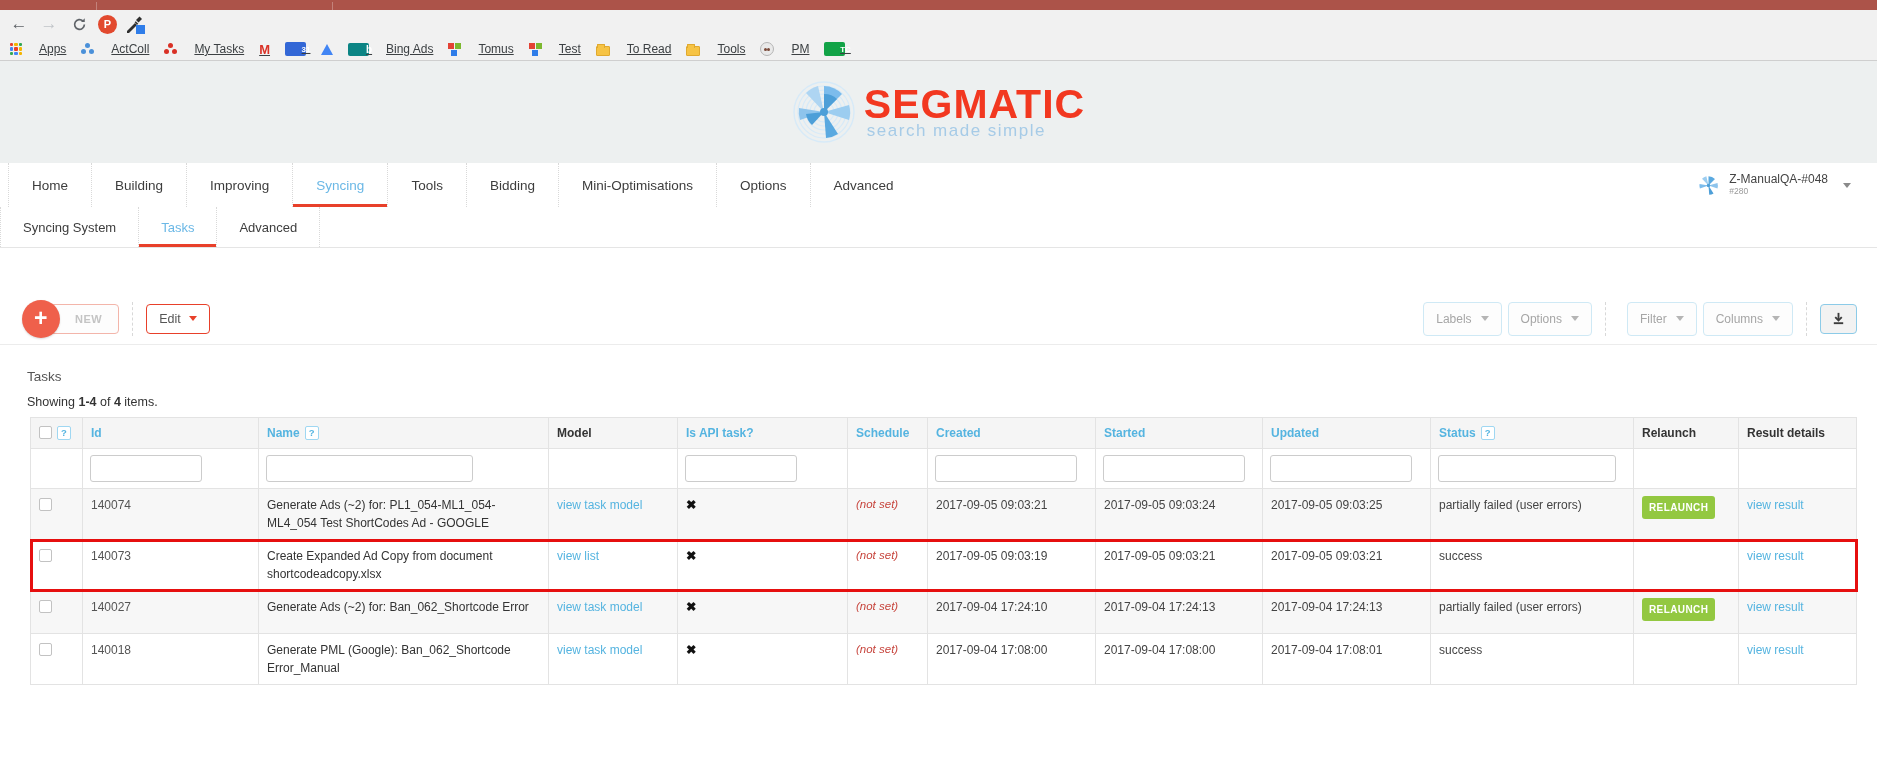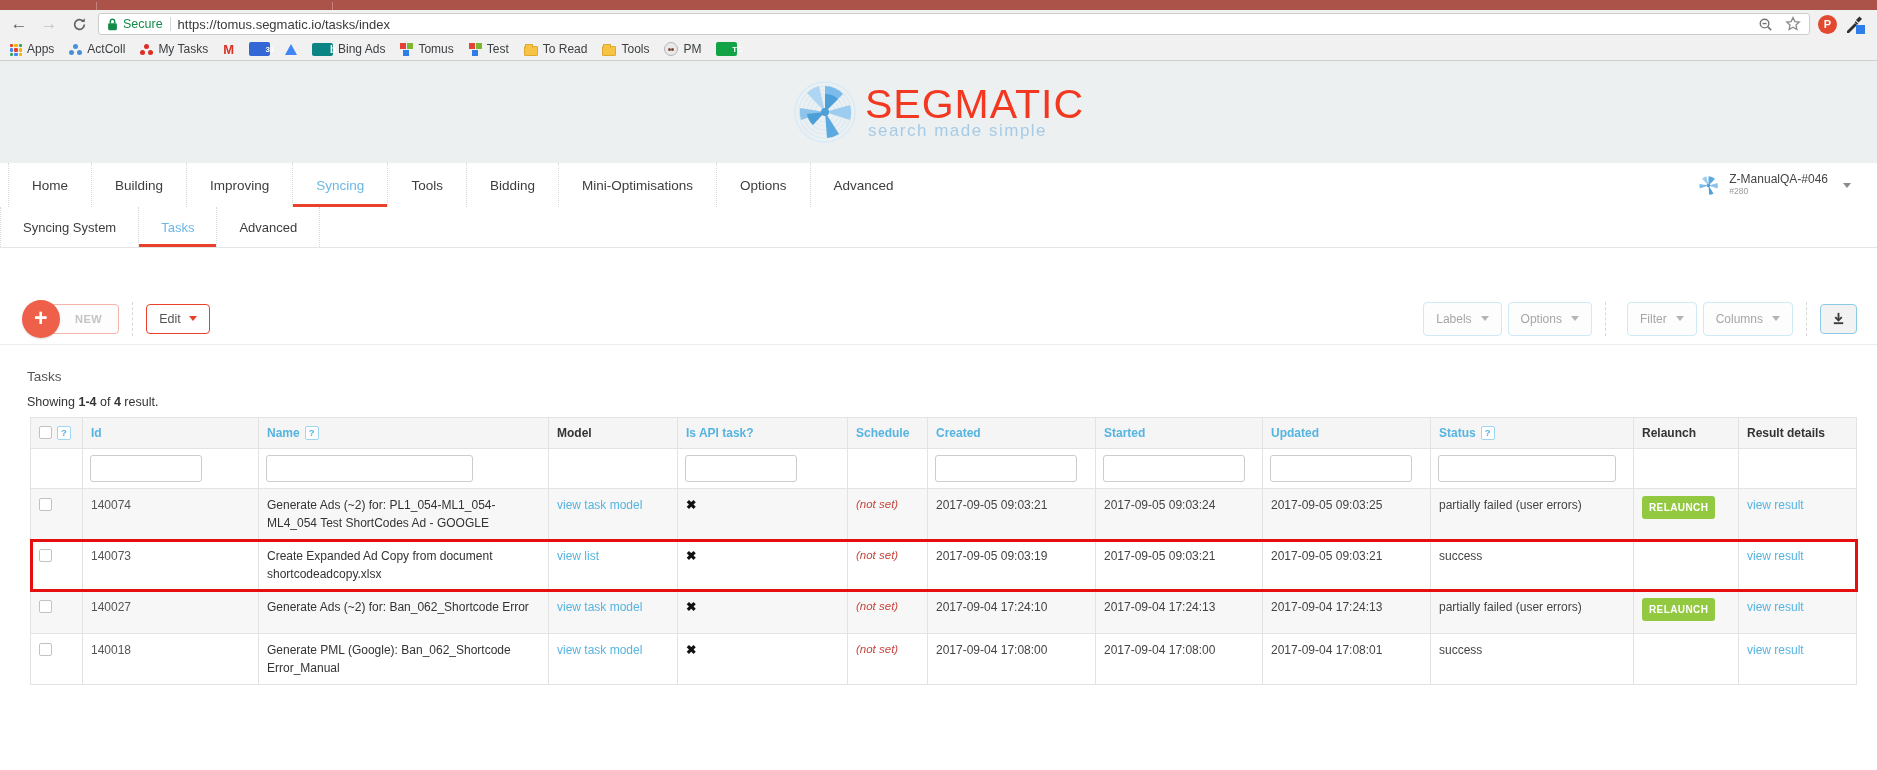--- a/index.html
+++ b/index.html
@@ -19,21 +19,21 @@
   .url-div { width:1px; height:14px; background:#d5d5d5; }
   .url-text { font-size:13px; color:#3a3a3a; flex:1; }
   .urlbar-icons { display:flex; align-items:center; gap:12px; }
   .ext-p { width:19px; height:19px; border-radius:50%; background:#e2492e; color:#fff; font-weight:bold;
            font-size:11px; display:flex; align-items:center; justify-content:center; }
   .ext-dropper { position:relative; width:20px; height:20px; }
   .ext-dropper .sq { position:absolute; right:0; bottom:0; width:9px; height:9px; background:#2f7de9; }
 
   .bookmarks-bar { height:23px; background:#f1f1f1; border-bottom:1px solid #cfcfcf;
                    display:flex; align-items:center; padding:0 10px; gap:15px; font-size:12px; color:#3c4043; }
-  .bm { display:flex; align-items:flex-end; gap:5px; cursor:pointer; white-space:nowrap; }
+  .bm { display:flex; align-items:center; gap:17px; cursor:pointer; white-space:nowrap;text-decoration:underline; }
   .grid9 { width:12px; height:12px; display:grid; grid-template-columns:repeat(3,1fr); gap:1px; }
   .grid9 i { background:#e8402a; border-radius:1px; }
   .grid9 i:nth-child(2){background:#f4b400}.grid9 i:nth-child(3){background:#34a853}
   .grid9 i:nth-child(4){background:#4285f4}.grid9 i:nth-child(5){background:#e8402a}
   .grid9 i:nth-child(6){background:#f4b400}.grid9 i:nth-child(7){background:#34a853}
   .grid9 i:nth-child(8){background:#4285f4}.grid9 i:nth-child(9){background:#f4b400}
   .ic-dotset { position:relative; width:13px; height:12px; }
   .ic-dotset i { position:absolute; width:5px; height:5px; border-radius:50%; }
   .ic-actcoll i { background:#4a90d9; }
   .ic-mytasks i { background:#d93025; }
@@ -56,21 +56,21 @@
             border-radius:1px; margin-top:3px; }
   .folder::before { content:""; position:absolute; top:-3px; left:0; width:6px; height:3px;
                     background:#f6c344; border:1px solid #e0a92f; border-bottom:none; border-radius:1px 1px 0 0; }
   .pm-ic { width:14px; height:14px; border-radius:50%; background:#e9e9e9; border:1px solid #b5b5b5; position:relative; }
   .pm-ic::before, .pm-ic::after { content:""; position:absolute; top:5px; width:3px; height:3px; border-radius:50%; background:#7a4a3a; }
   .pm-ic::before{left:3px}.pm-ic::after{right:3px}
 
   
   .site-header { height:102px; background:#edf0f0; display:flex; align-items:center; justify-content:center; }
   .logo { display:flex; align-items:center; gap:8px; }
-  .logo-name { font-size:41px; font-weight:400; letter-spacing:1px; color:#f23820; line-height:40px; }
+  .logo-name { font-size:41px; font-weight:700; letter-spacing:1px; color:#f23820; line-height:40px; }
   .logo-tag { font-size:17px; color:#a6cbe7; letter-spacing:1.5px; margin-top:-3px; padding-left:3px; }
 
   
   .main-nav { height:44px; background:#fff; display:flex; align-items:stretch; padding-left:8px; }
   .nav-item { display:flex; align-items:center; padding:0 23px; font-size:13.5px; color:#3d3d3d;
               border-left:1px dotted #d9d9d9; position:relative; cursor:pointer; }
   .nav-item:last-of-type { border-right:1px dotted #d9d9d9; }
   .nav-item.active { color:#6bb8e6; }
   .nav-item.active::after { content:""; position:absolute; left:0; right:0; bottom:0; height:3px; background:#e8402a; }
   .user-box { margin-left:auto; display:flex; align-items:center; gap:9px; padding-right:26px; cursor:pointer; }
@@ -156,41 +156,20 @@
 
 <div class="chrome-bar">
   <span class="nav-btn">←</span>
   <span class="nav-btn disabled">→</span>
   <span class="nav-btn">
     <svg width="15" height="15" viewBox="0 0 16 16">
       <path d="M13.2 8a5.2 5.2 0 1 1-1.6-3.8" fill="none" stroke="#5f6368" stroke-width="1.8"></path>
       <path d="M13.6 1.2v4h-4z" fill="#5f6368"></path>
     </svg>
   </span>
-  <div class="url-bar">
-    <span class="secure">
-      <svg width="11" height="14" viewBox="0 0 12 16">
-        <rect x="1" y="7" width="10" height="8" rx="1.2" fill="#148b48"></rect>
-        <path d="M3.5 7.2V5a2.5 2.5 0 0 1 5 0v2.2" stroke="#148b48" stroke-width="1.7" fill="none"></path>
-      </svg>
-      <span>Secure</span>
-    </span>
-    <span class="url-div"></span>
-    <span class="url-text">https://tomus.segmatic.io/tasks/index</span>
-    <span class="urlbar-icons">
-      <svg width="15" height="15" viewBox="0 0 16 16">
-        <circle cx="7" cy="7" r="4.6" fill="none" stroke="#757575" stroke-width="1.5"></circle>
-        <line x1="4.8" y1="7" x2="9.2" y2="7" stroke="#757575" stroke-width="1.5"></line>
-        <line x1="10.6" y1="10.6" x2="14" y2="14" stroke="#757575" stroke-width="1.7"></line>
-      </svg>
-      <svg width="16" height="16" viewBox="0 0 16 16">
-        <path d="M8 1.6l1.9 4 4.4.5-3.3 3 .9 4.4L8 11.3l-3.9 2.2.9-4.4-3.3-3 4.4-.5z" fill="none" stroke="#8a8a8a" stroke-width="1.3"></path>
-      </svg>
-    </span>
-  </div>
   <span class="ext-p">P</span>
   <span class="ext-dropper">
     <svg width="20" height="20" viewBox="0 0 20 20">
       <path d="M2 17l8-8 2 2-8 8H2z" fill="#2f2f2f"></path>
       <path d="M11 6l3.5-3.5 2.5 2.5L13.5 8.5z" fill="#2f2f2f"></path>
       <path d="M10.2 7.8l2.5 2.5" stroke="#2f2f2f" stroke-width="1.6"></path>
     </svg>
     <i class="sq"></i>
   </span>
 </div>
@@ -310,21 +289,21 @@
   <span class="user-box">
     <svg width="23" height="23" viewBox="0 0 64 64">
       <path d="M32 32 L32 6 A26 26 0 0 1 50 14 Z" fill="#5aa9e0"></path>
       <path d="M32 32 L57 25 A26 26 0 0 1 57 40 Z" fill="#8ec4ec"></path>
       <path d="M32 32 L46 54 A26 26 0 0 1 34 58 Z" fill="#4d9fd8"></path>
       <path d="M32 32 L8 40 A26 26 0 0 1 7 28 Z" fill="#7cbcec"></path>
       <path d="M32 32 L14 13 A26 26 0 0 1 26 6 Z" fill="#9ccdf0"></path>
       <circle cx="32" cy="32" r="5" fill="#4d9fd8"></circle>
     </svg>
     <span class="user-meta">
-      <span class="user-name">Z-ManualQA-#046</span>
+      <span class="user-name">Z-ManualQA-#048</span>
       <span class="user-acct">#280</span>
     </span>
     <span class="caret"></span>
   </span>
 </div>
 
 <div class="sub-nav">
   <span class="sub-item">Syncing System</span>
   <span class="sub-item active">Tasks</span>
   <span class="sub-item">Advanced</span>
@@ -362,21 +341,21 @@
         <path d="M8 2v7" stroke="#3c3c3c" stroke-width="2" fill="none"></path>
         <path d="M4.5 6.5L8 10l3.5-3.5" stroke="#3c3c3c" stroke-width="2" fill="none"></path>
         <rect x="3" y="12" width="10" height="2" fill="#3c3c3c"></rect>
       </svg>
     </span>
   </span>
 </div>
 
 <div class="table-title">Tasks</div>
 <div class="summary">
-  <span>Showing </span><b>1-4</b><span> of </span><b>4</b><span> result.</span>
+  <span>Showing </span><b>1-4</b><span> of </span><b>4</b><span> items.</span>
 </div>
 
 <table class="grid">
   <colgroup>
     <col style="width:52px">
       <col style="width:176px">
       <col style="width:290px">
       <col style="width:129px">
     <col style="width:170px">
       <col style="width:80px">

